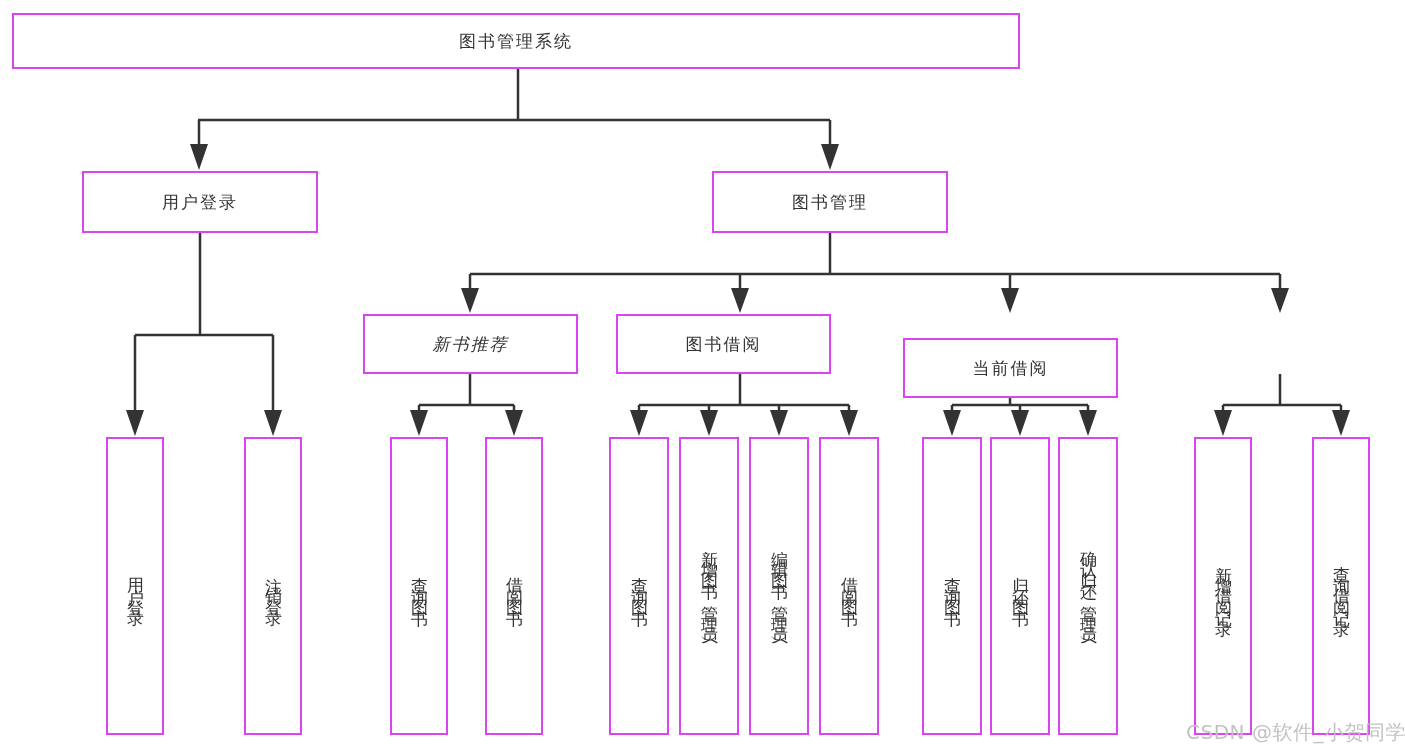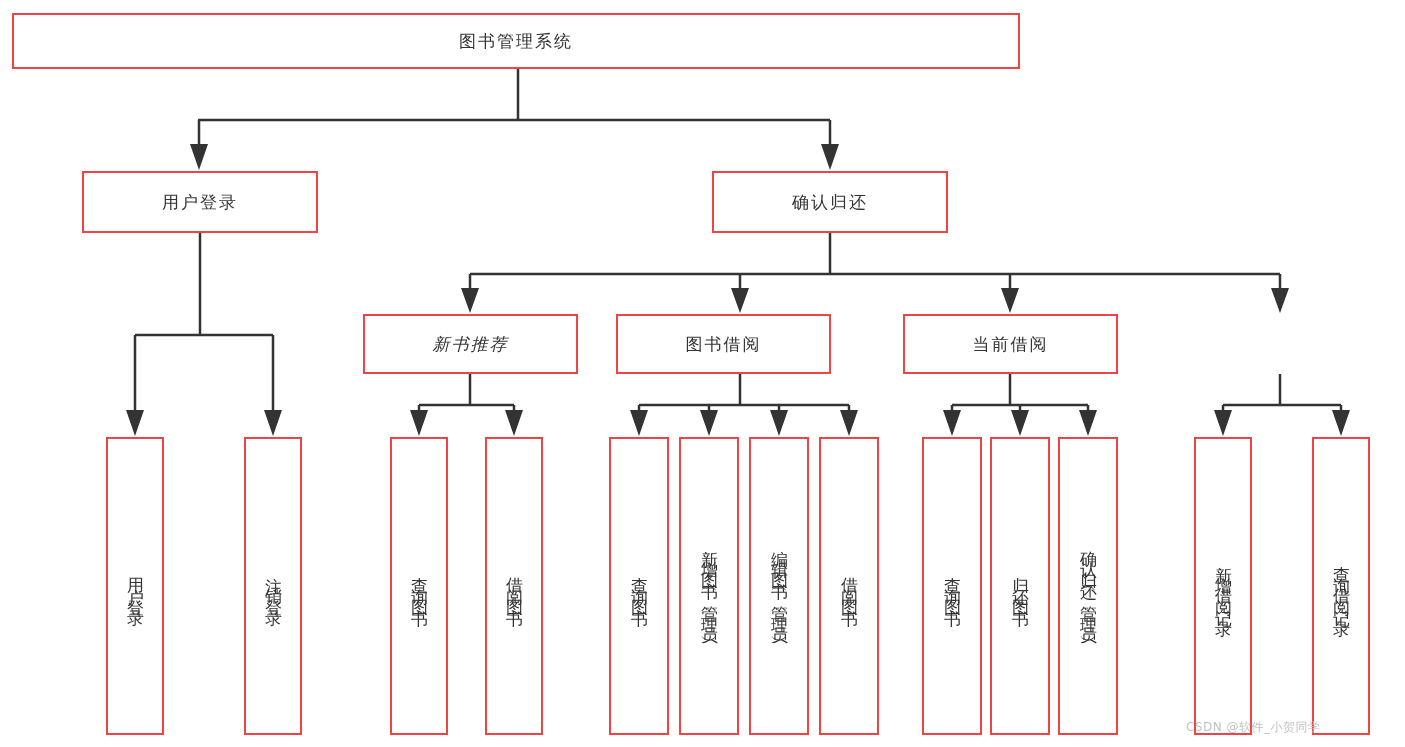--- a/index.html
+++ b/index.html
@@ -3,34 +3,34 @@
 <meta charset="utf-8">
 <style>
   html,body{margin:0;padding:0;background:#ffffff;}
   .canvas{
     position:relative;width:1405px;height:747px;background:#ffffff;
     font-family:"DejaVu Sans",sans-serif;color:#333333;overflow:hidden;
   }
   .connectors{position:absolute;left:0;top:0;z-index:1;}
   .box{
     position:absolute;box-sizing:border-box;background:#ffffff;
-    border:2px solid #ef4444;display:flex;align-items:center;justify-content:center;
+    border:2px solid #d946ef;display:flex;align-items:center;justify-content:center;
     font-size:17px;letter-spacing:2px;z-index:2;
   }
   .root-box{left:12px;top:13px;width:1008px;height:56px;}
   .l2-box{top:171px;width:236px;height:62px;}
   .l3-box{top:314px;width:215px;height:60px;}
   .leaf{top:437px;height:298px;}
   .vtext{
     writing-mode:vertical-rl;text-orientation:mixed;
     font-size:17px;line-height:1.05;letter-spacing:11px;
   }
   .watermark{
     position:absolute;left:1186px;top:719px;z-index:3;
-    font-size:12px;letter-spacing:0.5px;white-space:nowrap;
+    font-size:20px;letter-spacing:0.5px;white-space:nowrap;
   }
 </style>
 </head>
 <body>
 
 <div class="canvas">
 
   <svg class="connectors" width="1405" height="747" viewBox="0 0 1405 747">
     <g stroke="#333333" stroke-width="2.5" fill="none">
 
@@ -93,25 +93,25 @@
       <polygon points="1011,410 1029,410 1020,436"></polygon>
       <polygon points="1079,410 1097,410 1088,436"></polygon>
       <polygon points="1214,410 1232,410 1223,436"></polygon>
       <polygon points="1332,410 1350,410 1341,436"></polygon>
     </g>
   </svg>
 
   <div class="box root-box">图书管理系统</div>
 
   <div class="box l2-box" style="left:82px;">用户登录</div>
-  <div class="box l2-box" style="left:712px;">确认归还</div>
+  <div class="box l2-box" style="left:712px;">图书管理</div>
 
   <div class="box l3-box" style="left:363px;font-style:italic;">新书推荐</div>
   <div class="box l3-box" style="left:616px;">图书借阅</div>
-  <div class="box l3-box" style="left:903px;">当前借阅</div>
+  <div class="box l3-box" style="left:903px;margin-top:24px;">当前借阅</div>
 
   <div class="box leaf" style="left:106px;width:58px;">
     <span class="vtext">用户登录</span>
   </div>
   <div class="box leaf" style="left:244px;width:58px;">
     <span class="vtext">注销登录</span>
   </div>
 
   <div class="box leaf" style="left:390px;width:58px;">
     <span class="vtext">查询图书</span>

